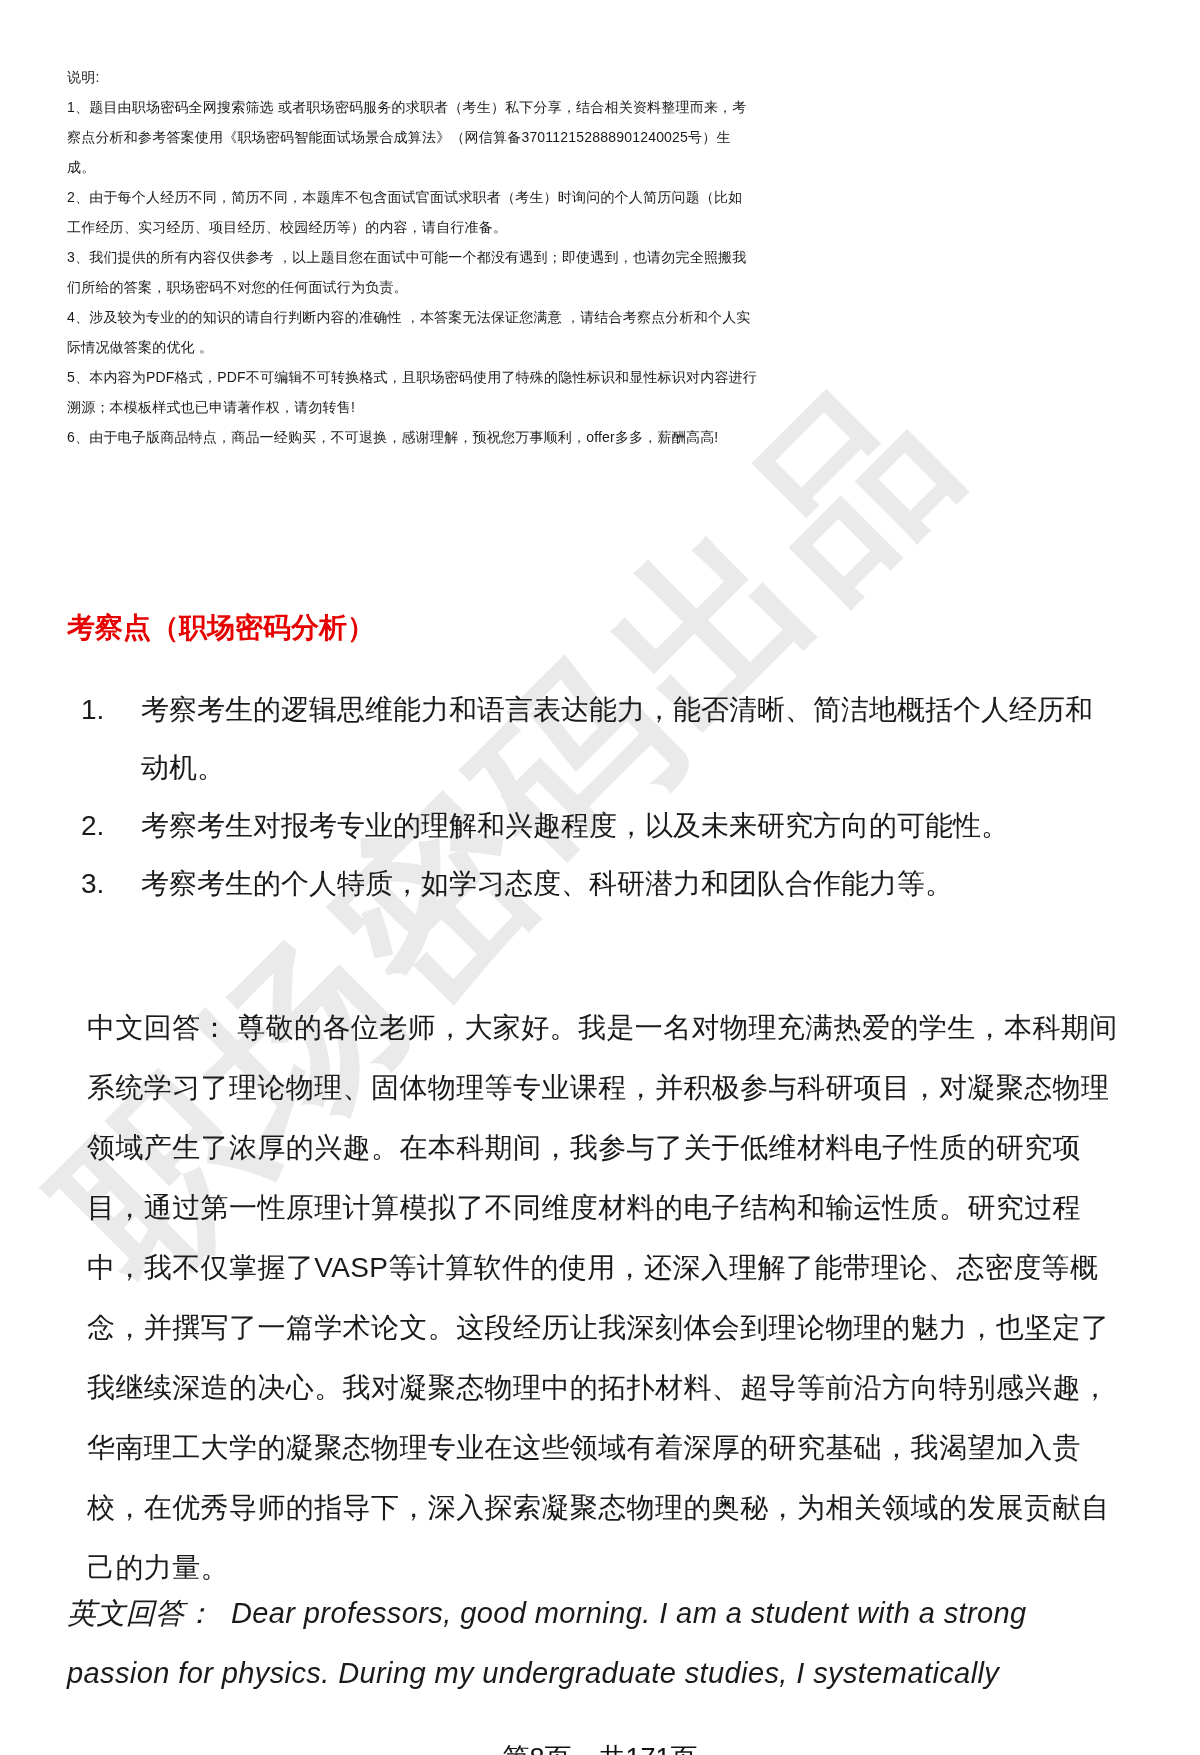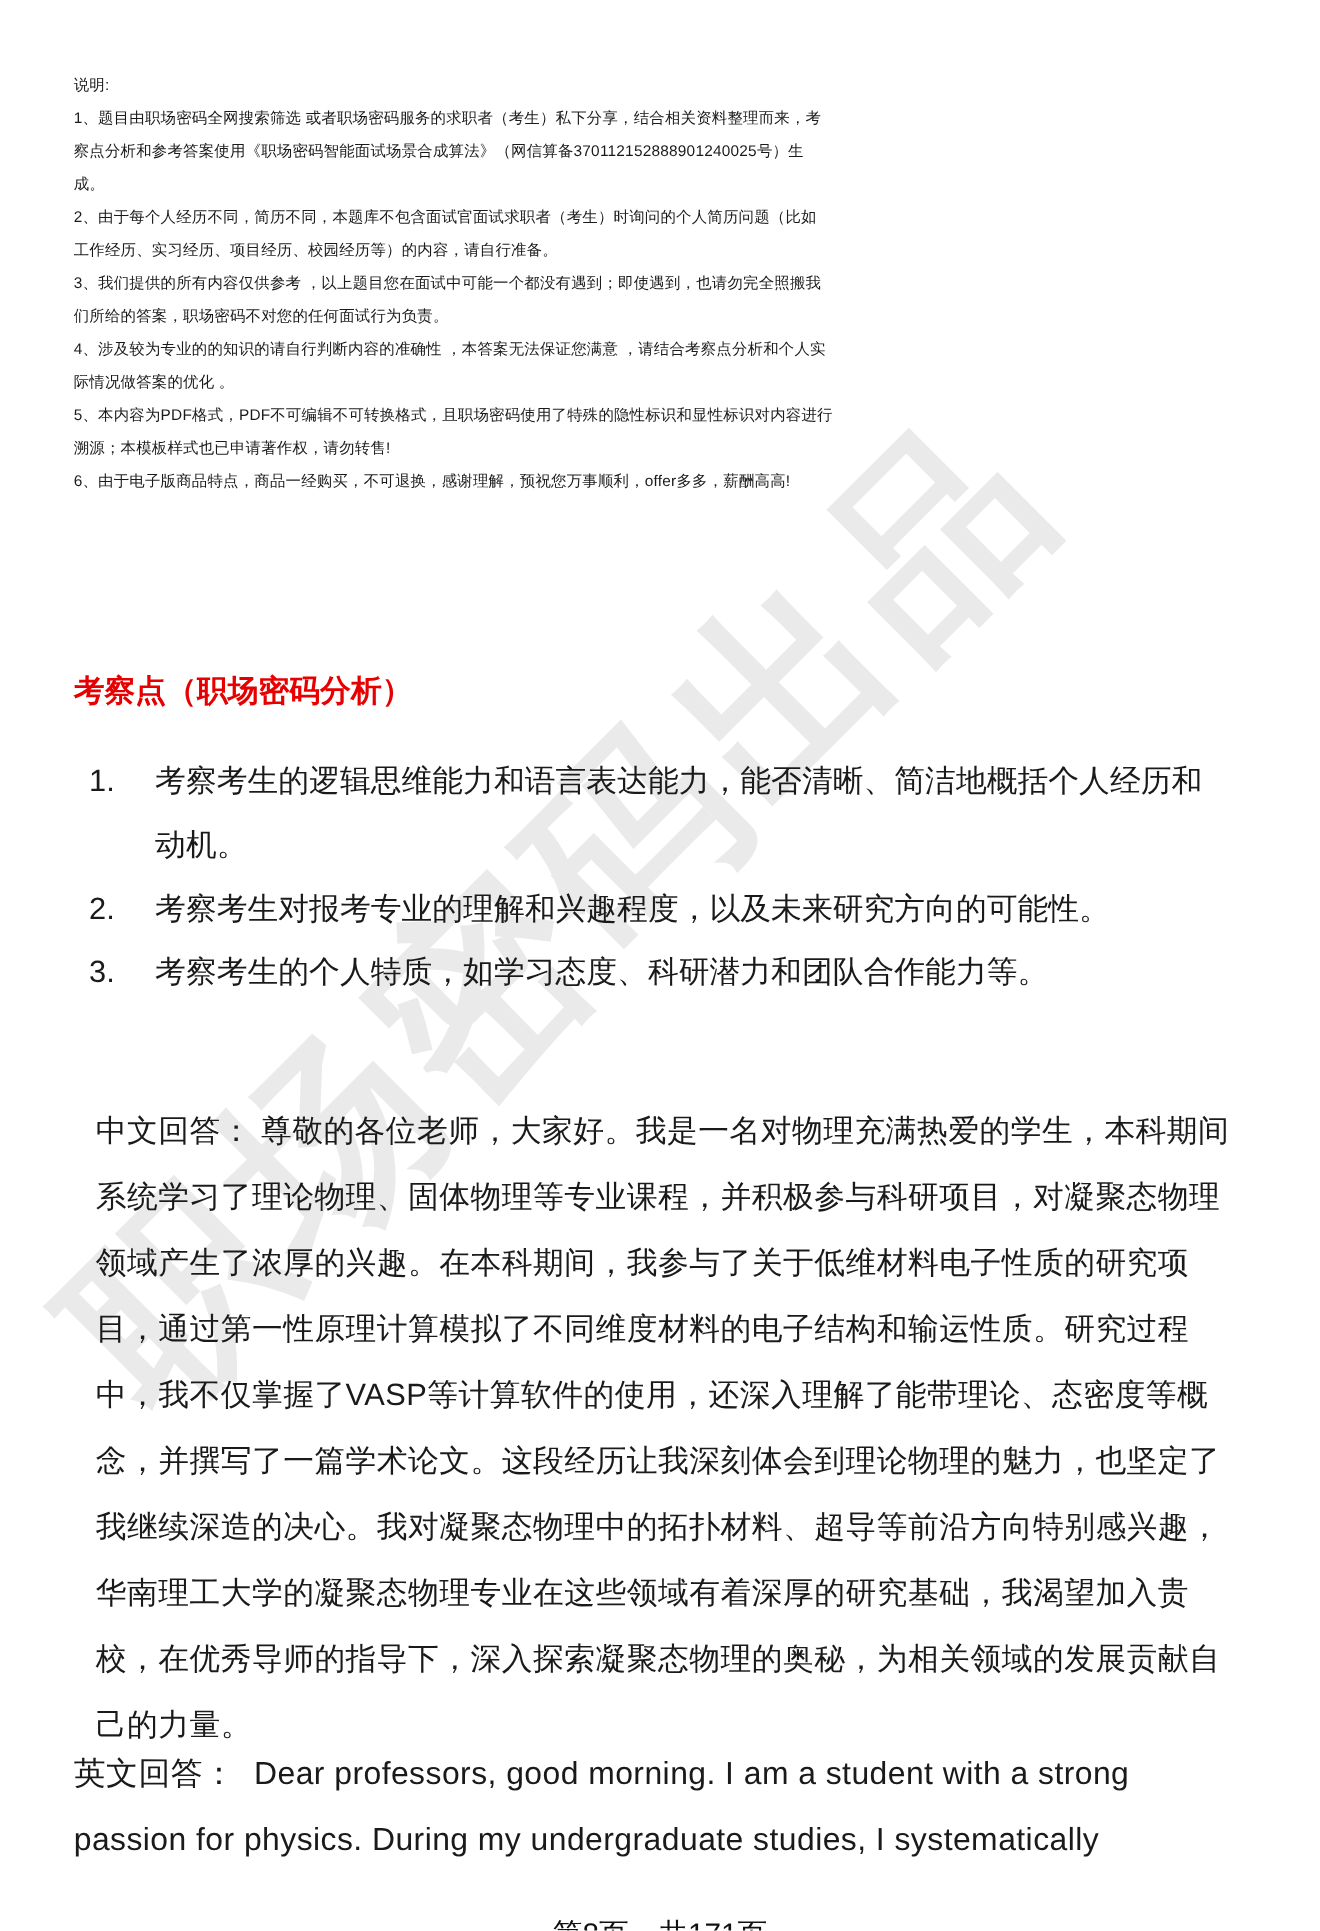--- a/index.html
+++ b/index.html
@@ -64,21 +64,21 @@
   .point { display: flex; }
   .point .num { flex: none; width: 36px; }
   .point .txt { flex: 1; margin-left: 24px; }
   .answer {
     font-size: 28px;
     line-height: 60px;
     letter-spacing: 0.4px;
     color: #1a1a1a;
   }
   .answer.cn { top: 998px; margin-left: 20px; }
-  .answer.en { top: 1583px; font-size: 29px; }
+  .answer.en { top: 1583px; font-size: 29px; font-style: italic; }
   .footer {
     position: absolute; z-index: 1;
     left: 0; right: 0; top: 1740px;
     text-align: center;
     font-size: 27px;
     color: #111111;
   }
 </style>
 </head>
 <body>

